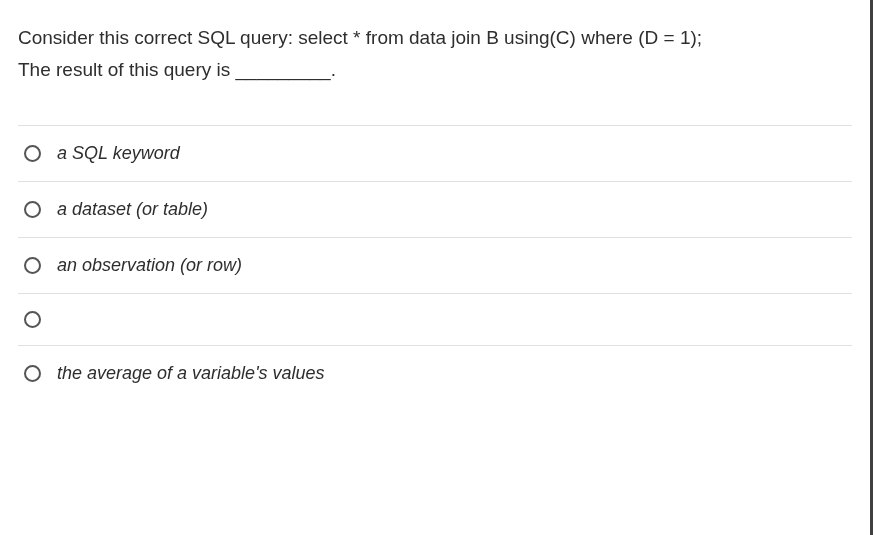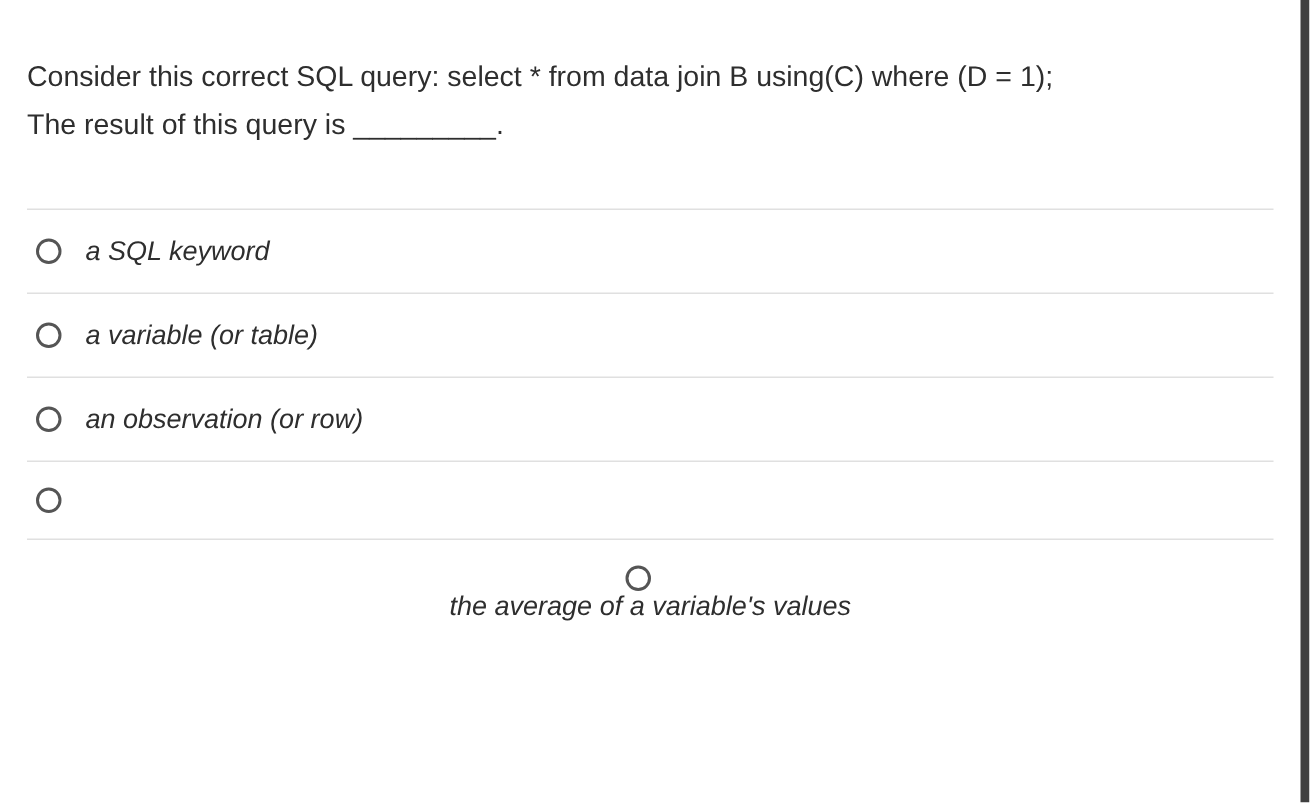--- a/index.html
+++ b/index.html
@@ -8,22 +8,22 @@
       box-sizing: border-box;
     }
     body {
       font-family: 'Segoe UI', Tahoma, Geneva, Verdana, sans-serif;
       background: #fff;
       width: 873px;
       height: 535px;
       position: relative;
     }
     .container {
-      padding: 36px 18px;
-      border-right: 6px solid #404040;
+      padding: 22px 18px;
+      border-right: 3px solid #404040;
       height: 100%;
     }
     .question-text {
       font-size: 19px;
       color: #2e2e2e;
       line-height: 1.7;
       margin-bottom: 38px;
       font-weight: 400;
     }
     .options-list {
@@ -61,27 +61,27 @@
     <span>The result of this query is _________.</span>
   </div>
 
   <div class="options-list">
     <div class="option-row">
       <span class="radio-circle"></span>
       <span class="option-label">a SQL keyword</span>
     </div>
     <div class="option-row">
       <span class="radio-circle"></span>
-      <span class="option-label">a variable (or table)</span>
+      <span class="option-label">a dataset (or table)</span>
     </div>
     <div class="option-row">
       <span class="radio-circle"></span>
       <span class="option-label">an observation (or row)</span>
     </div>
     <div class="option-row">
       <span class="radio-circle"></span>
     </div>
-    <div class="option-row" style="border-bottom:none;flex-direction:column;">
+    <div class="option-row" style="border-bottom:none;">
       <span class="radio-circle"></span>
       <span class="option-label">the average of a variable's values</span>
     </div>
   </div>
 </div>
 
 </body></html>

